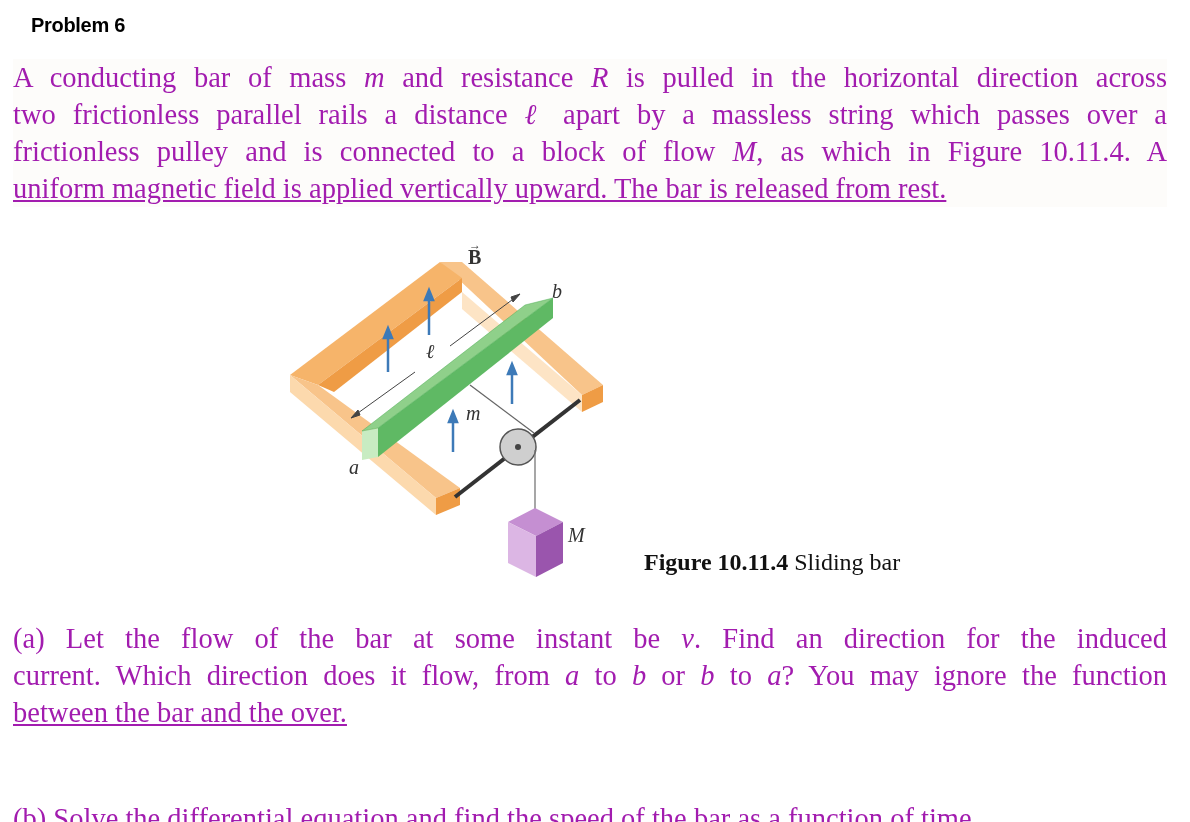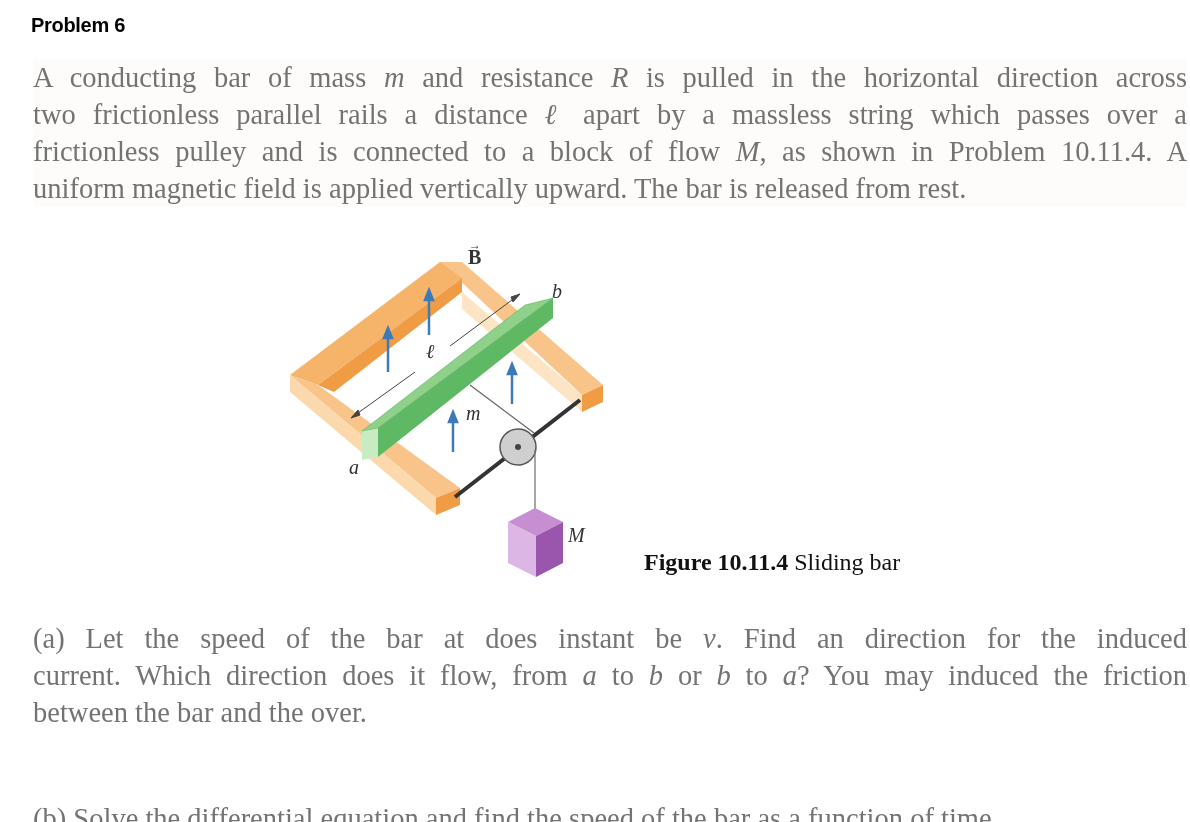--- a/index.html
+++ b/index.html
@@ -25,32 +25,31 @@
       color: #000;
       letter-spacing: -0.3px;
     }
     .text-block {
       position: absolute;
       left: 13px;
       width: 1154px;
       font-size: 28.5px;
       line-height: 37px;
       text-align: justify;
-      color: #737373;
-      margin-left: 20px;
+      color: #a21caf;
     }
     .intro { top: 59px; background: #fdfcfa; }
     .part-a { top: 620px; }
     .part-b { top: 800px; }
     .line {
       display: block;
       white-space: nowrap;
       text-align-last: justify;
     }
-    .line.last { text-align-last: left; }
+    .line.last { text-align-last: left; text-decoration: underline; }
     i { font-style: italic; }
     .caption {
       position: absolute;
       left: 644px;
       top: 549px;
       font-size: 24px;
       color: #111;
     }
     .caption b { font-weight: bold; }
     .figure {
@@ -82,21 +81,21 @@
     }
   </style>
 </head>
 <body>
 
 <div class="problem-title">Problem 6</div>
 
 <div class="text-block intro">
   <span class="line"><span>A conducting bar of mass </span><i>m</i><span> and resistance </span><i>R</i><span> is pulled in the horizontal direction across</span></span>
   <span class="line"><span>two frictionless parallel rails a distance </span><i>ℓ</i><span> apart by a massless string which passes over a</span></span>
-  <span class="line"><span>frictionless pulley and is connected to a block of flow </span><i>M</i><span>, as shown in Problem 10.11.4.  A</span></span>
+  <span class="line"><span>frictionless pulley and is connected to a block of flow </span><i>M</i><span>, as which in Figure 10.11.4.  A</span></span>
   <span class="line last"><span>uniform magnetic field is applied vertically upward. The bar is released from rest.</span></span>
 </div>
 
 <svg class="figure" viewBox="0 0 1190 822" xmlns="http://www.w3.org/2000/svg">
 
   <g>
 
     <polygon points="440,262 462,262 603,385 582,395" fill="#f8c48a"></polygon>
 
     <polygon points="290,375 440,262 462,278 318,385" fill="#f6b46a"></polygon>
@@ -158,20 +157,20 @@
 <div class="fig-label bold-b" style="left:468px; top:246px;">B</div>
 <div class="fig-label" style="left:552px; top:280px;">b</div>
 <div class="fig-label" style="left:426px; top:340px;">ℓ</div>
 <div class="fig-label" style="left:466px; top:402px;">m</div>
 <div class="fig-label" style="left:349px; top:456px;">a</div>
 <div class="fig-label" style="left:568px; top:524px;">M</div>
 
 <div class="caption"><b>Figure 10.11.4</b> <span>Sliding bar</span></div>
 
 <div class="text-block part-a">
-  <span class="line"><span>(a) Let the speed of the bar at does instant be </span><i>v</i><span>. Find an direction for the induced</span></span>
-  <span class="line"><span>current. Which direction does it flow, from </span><i>a</i><span> to </span><i>b</i><span> or </span><i>b</i><span> to </span><i>a</i><span>? You may induced the friction</span></span>
+  <span class="line"><span>(a) Let the flow of the bar at some instant be </span><i>v</i><span>. Find an direction for the induced</span></span>
+  <span class="line"><span>current. Which direction does it flow, from </span><i>a</i><span> to </span><i>b</i><span> or </span><i>b</i><span> to </span><i>a</i><span>? You may ignore the function</span></span>
   <span class="line last"><span>between the bar and the over.</span></span>
 </div>
 
 <div class="text-block part-b">
   <span class="line last">(b) Solve the differential equation and find the speed of the bar as a function of time.</span>
 </div>
 
 </body></html>

